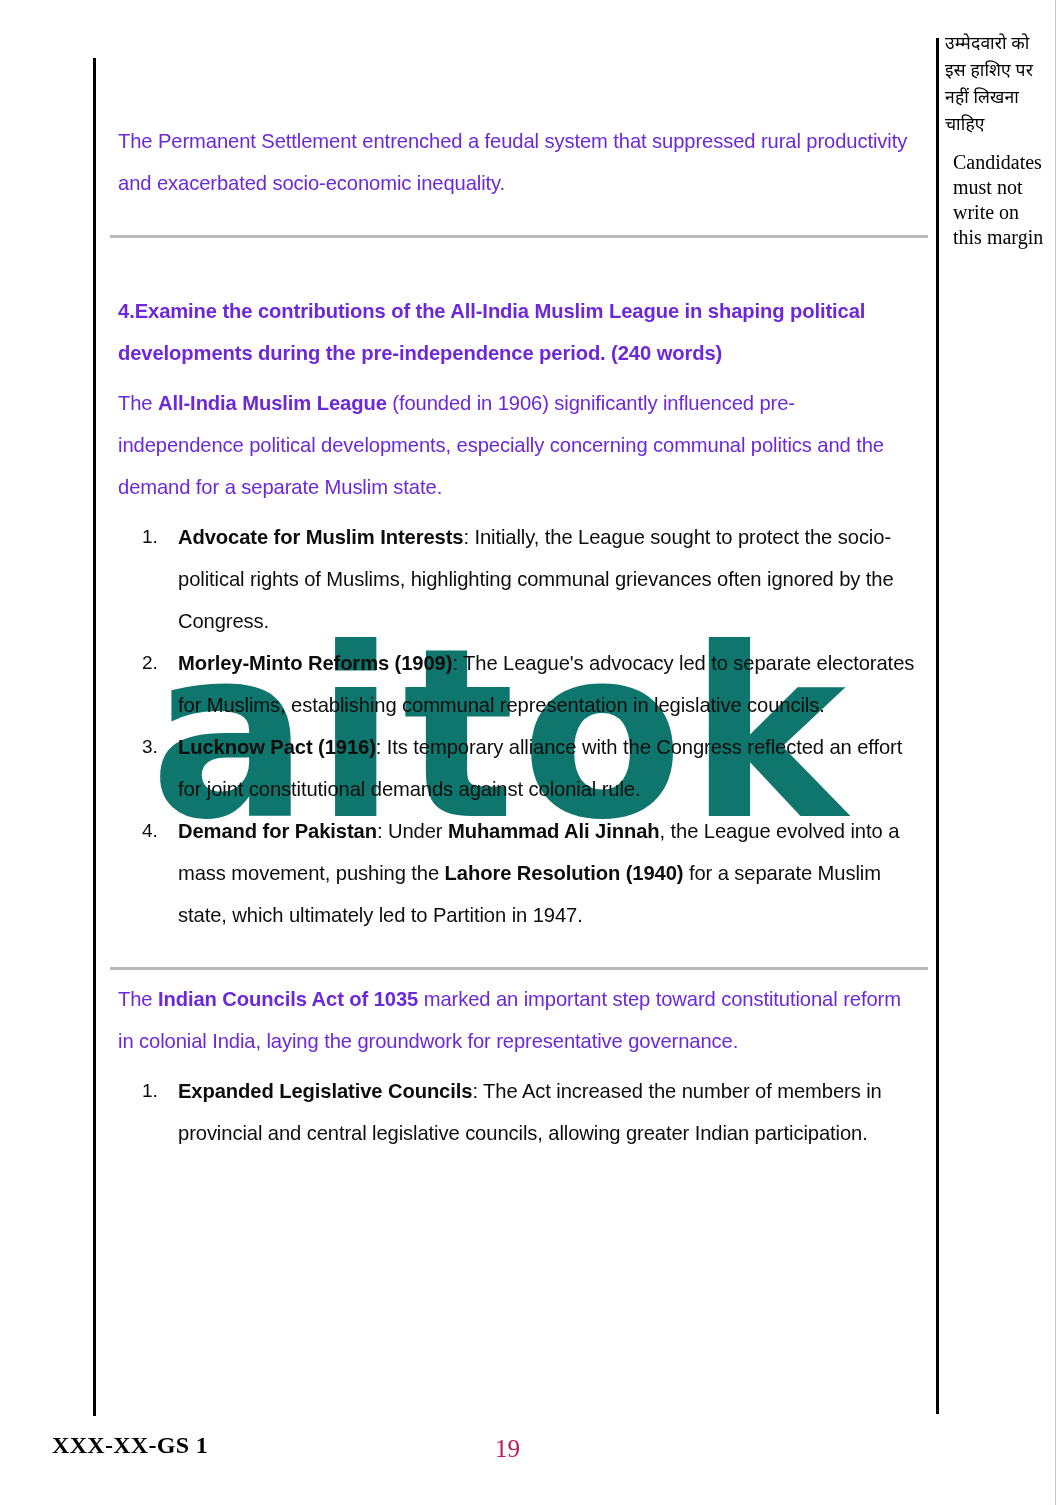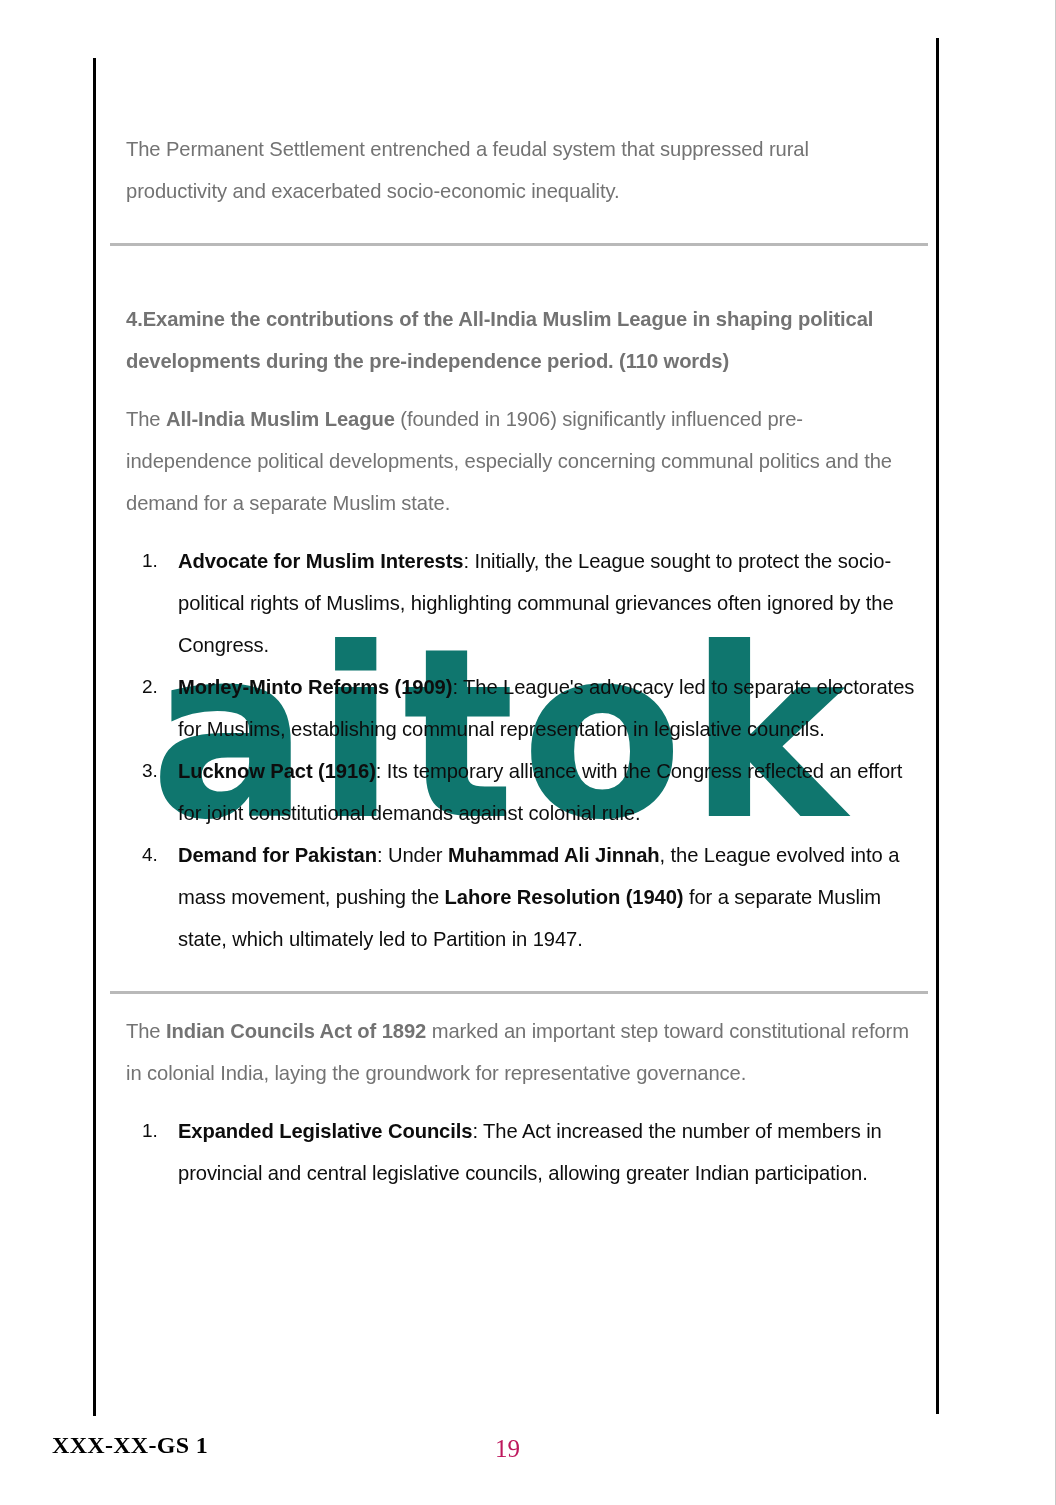--- a/index.html
+++ b/index.html
@@ -85,22 +85,22 @@
 
   
   .content {
     position: absolute;
     left: 110px;
     top: 112px;
     width: 818px;
   }
 
   p.body, p.lead, p.qhead {
-    margin: 16px;
-    color: #737373;
+    margin: 8px;
+    color: #6d28d9;
     font-size: 20.2px;
     line-height: 42px;
     letter-spacing: -0.1px;
   }
   p.body, p.lead { font-weight: 400; }
   p.qhead { font-weight: 700; }
   .b { font-weight: 700; }
 
   .sep {
     height: 3px;
@@ -162,28 +162,42 @@
 
 <div class="page">
 
   <div class="watermark">
     <div class="wm-text">aitok</div>
   </div>
 
   <div class="rule-left"></div>
   <div class="rule-right"></div>
 
+  <div class="margin-note">
+    <div class="hindi">
+      <div>उम्मेदवारो को</div>
+      <div>इस हाशिए पर</div>
+      <div>नहीं लिखना</div>
+      <div>चाहिए</div>
+    </div>
+    <div class="english">
+      <div>Candidates</div>
+      <div>must not</div>
+      <div>write on</div>
+      <div>this margin</div>
+    </div>
+  </div>
 
   <div class="content">
 
     <p class="body">The Permanent Settlement entrenched a feudal system that suppressed rural productivity and exacerbated socio-economic inequality.</p>
 
     <div class="sep" style="margin-top:31px;"></div>
 
-    <p class="qhead" style="margin-top:52px;"><span>4.</span><span>Examine the contributions of the All-India Muslim League in shaping political developments during the pre-independence period. (110 words)</span></p>
+    <p class="qhead" style="margin-top:52px;"><span>4.</span><span>Examine the contributions of the All-India Muslim League in shaping political developments during the pre-independence period. (240 words)</span></p>
 
     <p class="lead"><span>The </span><span class="b">All-India Muslim League</span><span> (founded in 1906) significantly influenced pre-independence political developments, especially concerning communal politics and the demand for a separate Muslim state.</span></p>
 
     <ol class="numlist">
       <li>
         <span class="marker">1.</span><span class="b">Advocate for Muslim Interests</span><span>: Initially, the League sought to protect the socio-political rights of Muslims, highlighting communal grievances often ignored by the Congress.</span>
       </li>
       <li>
         <span class="marker">2.</span><span class="b">Morley-Minto Reforms (1909)</span><span>: The League's advocacy led to separate electorates for Muslims, establishing communal representation in legislative councils.</span>
       </li>
@@ -192,21 +206,21 @@
       </li>
       <li>
         <span class="marker">4.</span><span class="b">Demand for Pakistan</span><span>: Under </span><span class="b">Muhammad Ali Jinnah</span><span>, the League evolved into a mass movement, pushing the </span><span class="b">Lahore Resolution (1940)</span><span> for a separate Muslim state, which ultimately led to Partition in 1947.</span>
       </li>
     </ol>
 
 
     <div class="sep" style="margin-top:31px;"></div>
 
 
-    <p class="lead"><span>The </span><span class="b">Indian Councils Act of 1892</span><span> marked an important step toward constitutional reform in colonial India, laying the groundwork for representative governance.</span></p>
+    <p class="lead"><span>The </span><span class="b">Indian Councils Act of 1035</span><span> marked an important step toward constitutional reform in colonial India, laying the groundwork for representative governance.</span></p>
 
     <ol class="numlist">
       <li>
         <span class="marker">1.</span><span class="b">Expanded Legislative Councils</span><span>: The Act increased the number of members in provincial and central legislative councils, allowing greater Indian participation.</span>
       </li>
     </ol>
 
   </div>
 
   <div class="footer">

